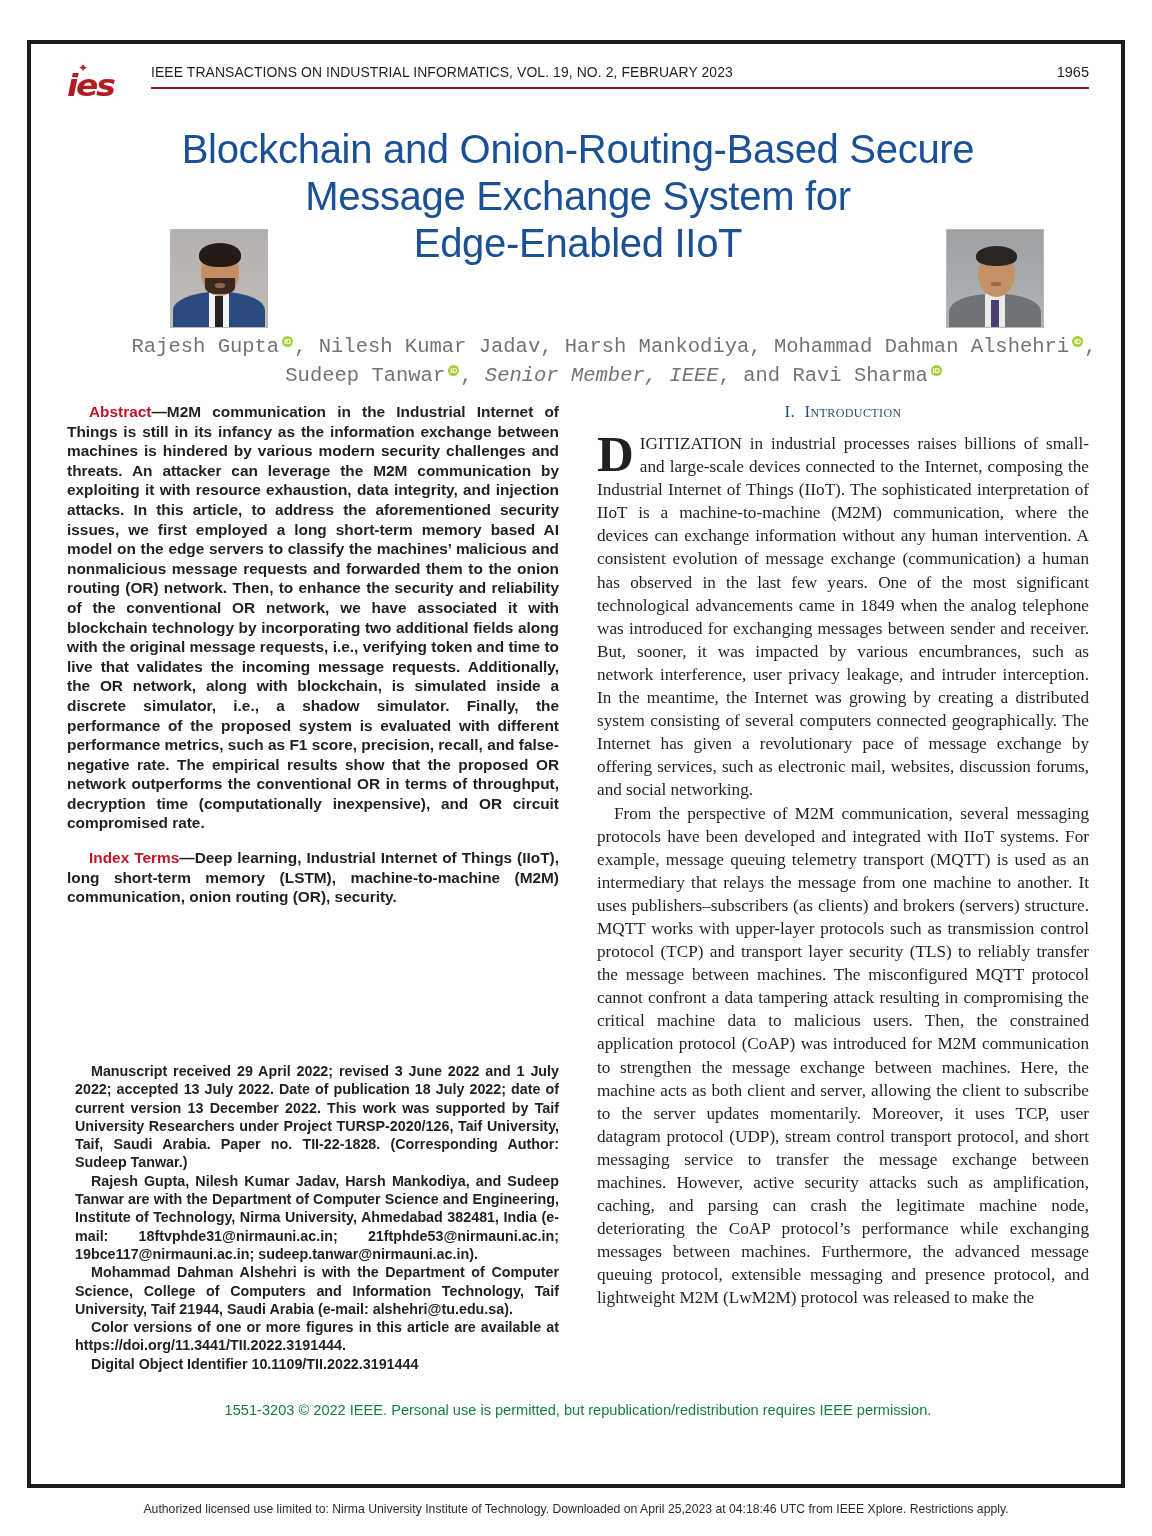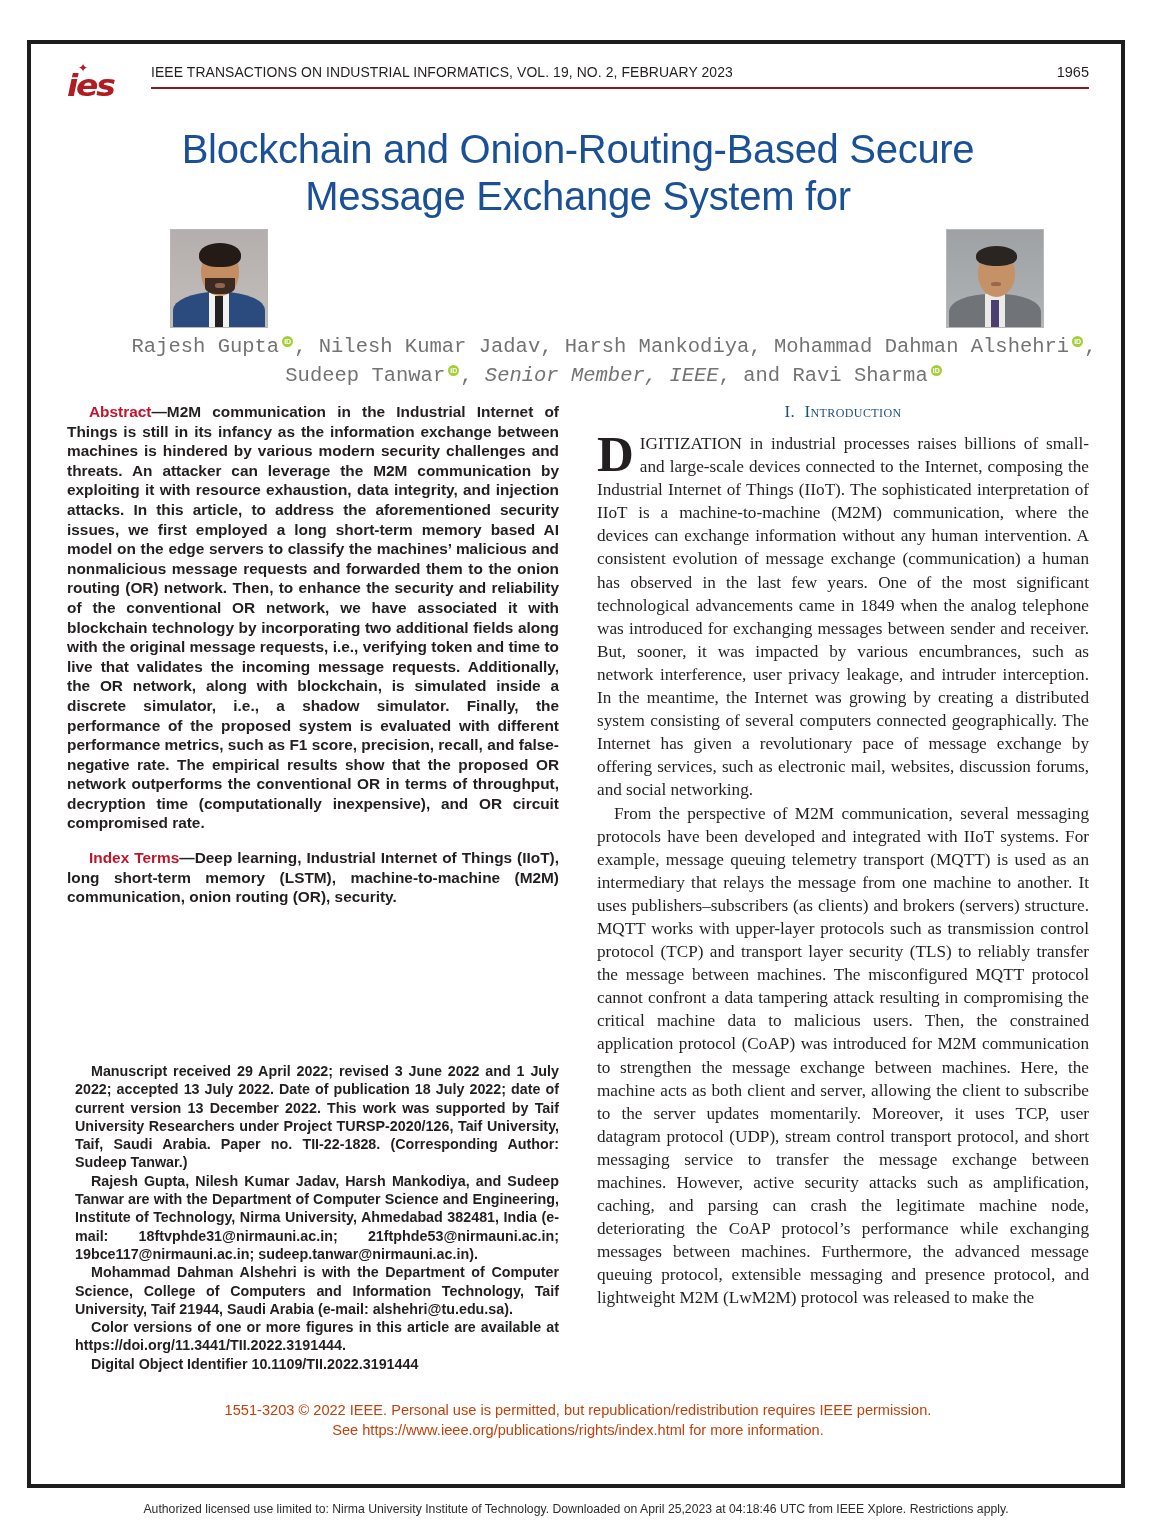--- a/index.html
+++ b/index.html
@@ -223,21 +223,21 @@
 
   
   #copyright {
     position: absolute;
     left: 36px; top: 1356px;
     width: 1022px;
     text-align: center;
     font-family: "Liberation Sans", sans-serif;
     font-size: 14.6px;
     line-height: 20px;
-    color: #c2410c;
+    color: #15803d;
   }
   #copyright span { display: block; }
 
   
   #license-strip {
     position: absolute;
     left: 0; top: 1502px;
     width: 1152px;
     text-align: center;
     font-family: "Liberation Sans", sans-serif;
@@ -264,20 +264,21 @@
         <span id="journal-title">IEEE TRANSACTIONS ON INDUSTRIAL INFORMATICS, VOL. 19, NO. 2, FEBRUARY 2023</span>
         <span id="page-number">1965</span>
       </div>
       <div id="head-rule"></div>
     </div>
 
     <div id="title-area">
       <h1 id="paper-title">
         <span class="tl">Blockchain and Onion-Routing-Based Secure</span>
         <span class="tl">Message Exchange System for</span>
+        <span class="tl">Edge-Enabled IIoT</span>
       </h1>
 
       <div class="author-photo" id="photo-left">
         <div class="ph-bg ph-l"></div>
         <div class="ph-body" style="left:2px; top:62px; width:92px; height:40px; background:#2b4a7d;"></div>
         <div class="ph-shirt" style="left:38px; top:62px; width:20px; height:38px; background:#f2f2f0; transform:skewX(0deg);"></div>
         <div class="ph-tie" style="left:44px; top:66px; width:8px; height:34px; background:#232024;"></div>
         <div class="ph-face" style="left:30px; top:20px; width:38px; height:46px; background:#c58d62;"></div>
         <div class="ph-hair" style="left:28px; top:13px; width:42px; height:24px; background:#241a16;"></div>
         <div style="position:absolute; left:34px; top:48px; width:30px; height:16px; background:#3c2a20; border-radius:0 0 40% 40%;"></div>
@@ -324,20 +325,19 @@
 
         <div class="bodytext">
           <p class="first"><span class="dropcap">D</span><span>IGITIZATION in industrial processes raises billions of small- and large-scale devices connected to the Internet, composing the Industrial Internet of Things (IIoT). The sophisticated interpretation of IIoT is a machine-to-machine (M2M) communication, where the devices can exchange information without any human intervention. A consistent evolution of message exchange (communication) a human has observed in the last few years. One of the most significant technological advancements came in 1849 when the analog telephone was introduced for exchanging messages between sender and receiver. But, sooner, it was impacted by various encumbrances, such as network interference, user privacy leakage, and intruder interception. In the meantime, the Internet was growing by creating a distributed system consisting of several computers connected geographically. The Internet has given a revolutionary pace of message exchange by offering services, such as electronic mail, websites, discussion forums, and social networking.</span></p>
           <p>From the perspective of M2M communication, several messaging protocols have been developed and integrated with IIoT systems. For example, message queuing telemetry transport (MQTT) is used as an intermediary that relays the message from one machine to another. It uses publishers–subscribers (as clients) and brokers (servers) structure. MQTT works with upper-layer protocols such as transmission control protocol (TCP) and transport layer security (TLS) to reliably transfer the message between machines. The misconfigured MQTT protocol cannot confront a data tampering attack resulting in compromising the critical machine data to malicious users. Then, the constrained application protocol (CoAP) was introduced for M2M communication to strengthen the message exchange between machines. Here, the machine acts as both client and server, allowing the client to subscribe to the server updates momentarily. Moreover, it uses TCP, user datagram protocol (UDP), stream control transport protocol, and short messaging service to transfer the message exchange between machines. However, active security attacks such as amplification, caching, and parsing can crash the legitimate machine node, deteriorating the CoAP protocol’s performance while exchanging messages between machines. Furthermore, the advanced message queuing protocol, extensible messaging and presence protocol, and lightweight M2M (LwM2M) protocol was released to make the</p>
         </div>
       </div>
     </div>
 
     <div id="copyright">
       <span>1551-3203 © 2022 IEEE. Personal use is permitted, but republication/redistribution requires IEEE permission.</span>
-      <span>See https://www.ieee.org/publications/rights/index.html for more information.</span>
     </div>
 
   </div>
 
   <div id="license-strip">Authorized licensed use limited to: Nirma University Institute of Technology. Downloaded on April 25,2023 at 04:18:46 UTC from IEEE Xplore.  Restrictions apply.</div>
 
 </div>
 
 </body></html>

